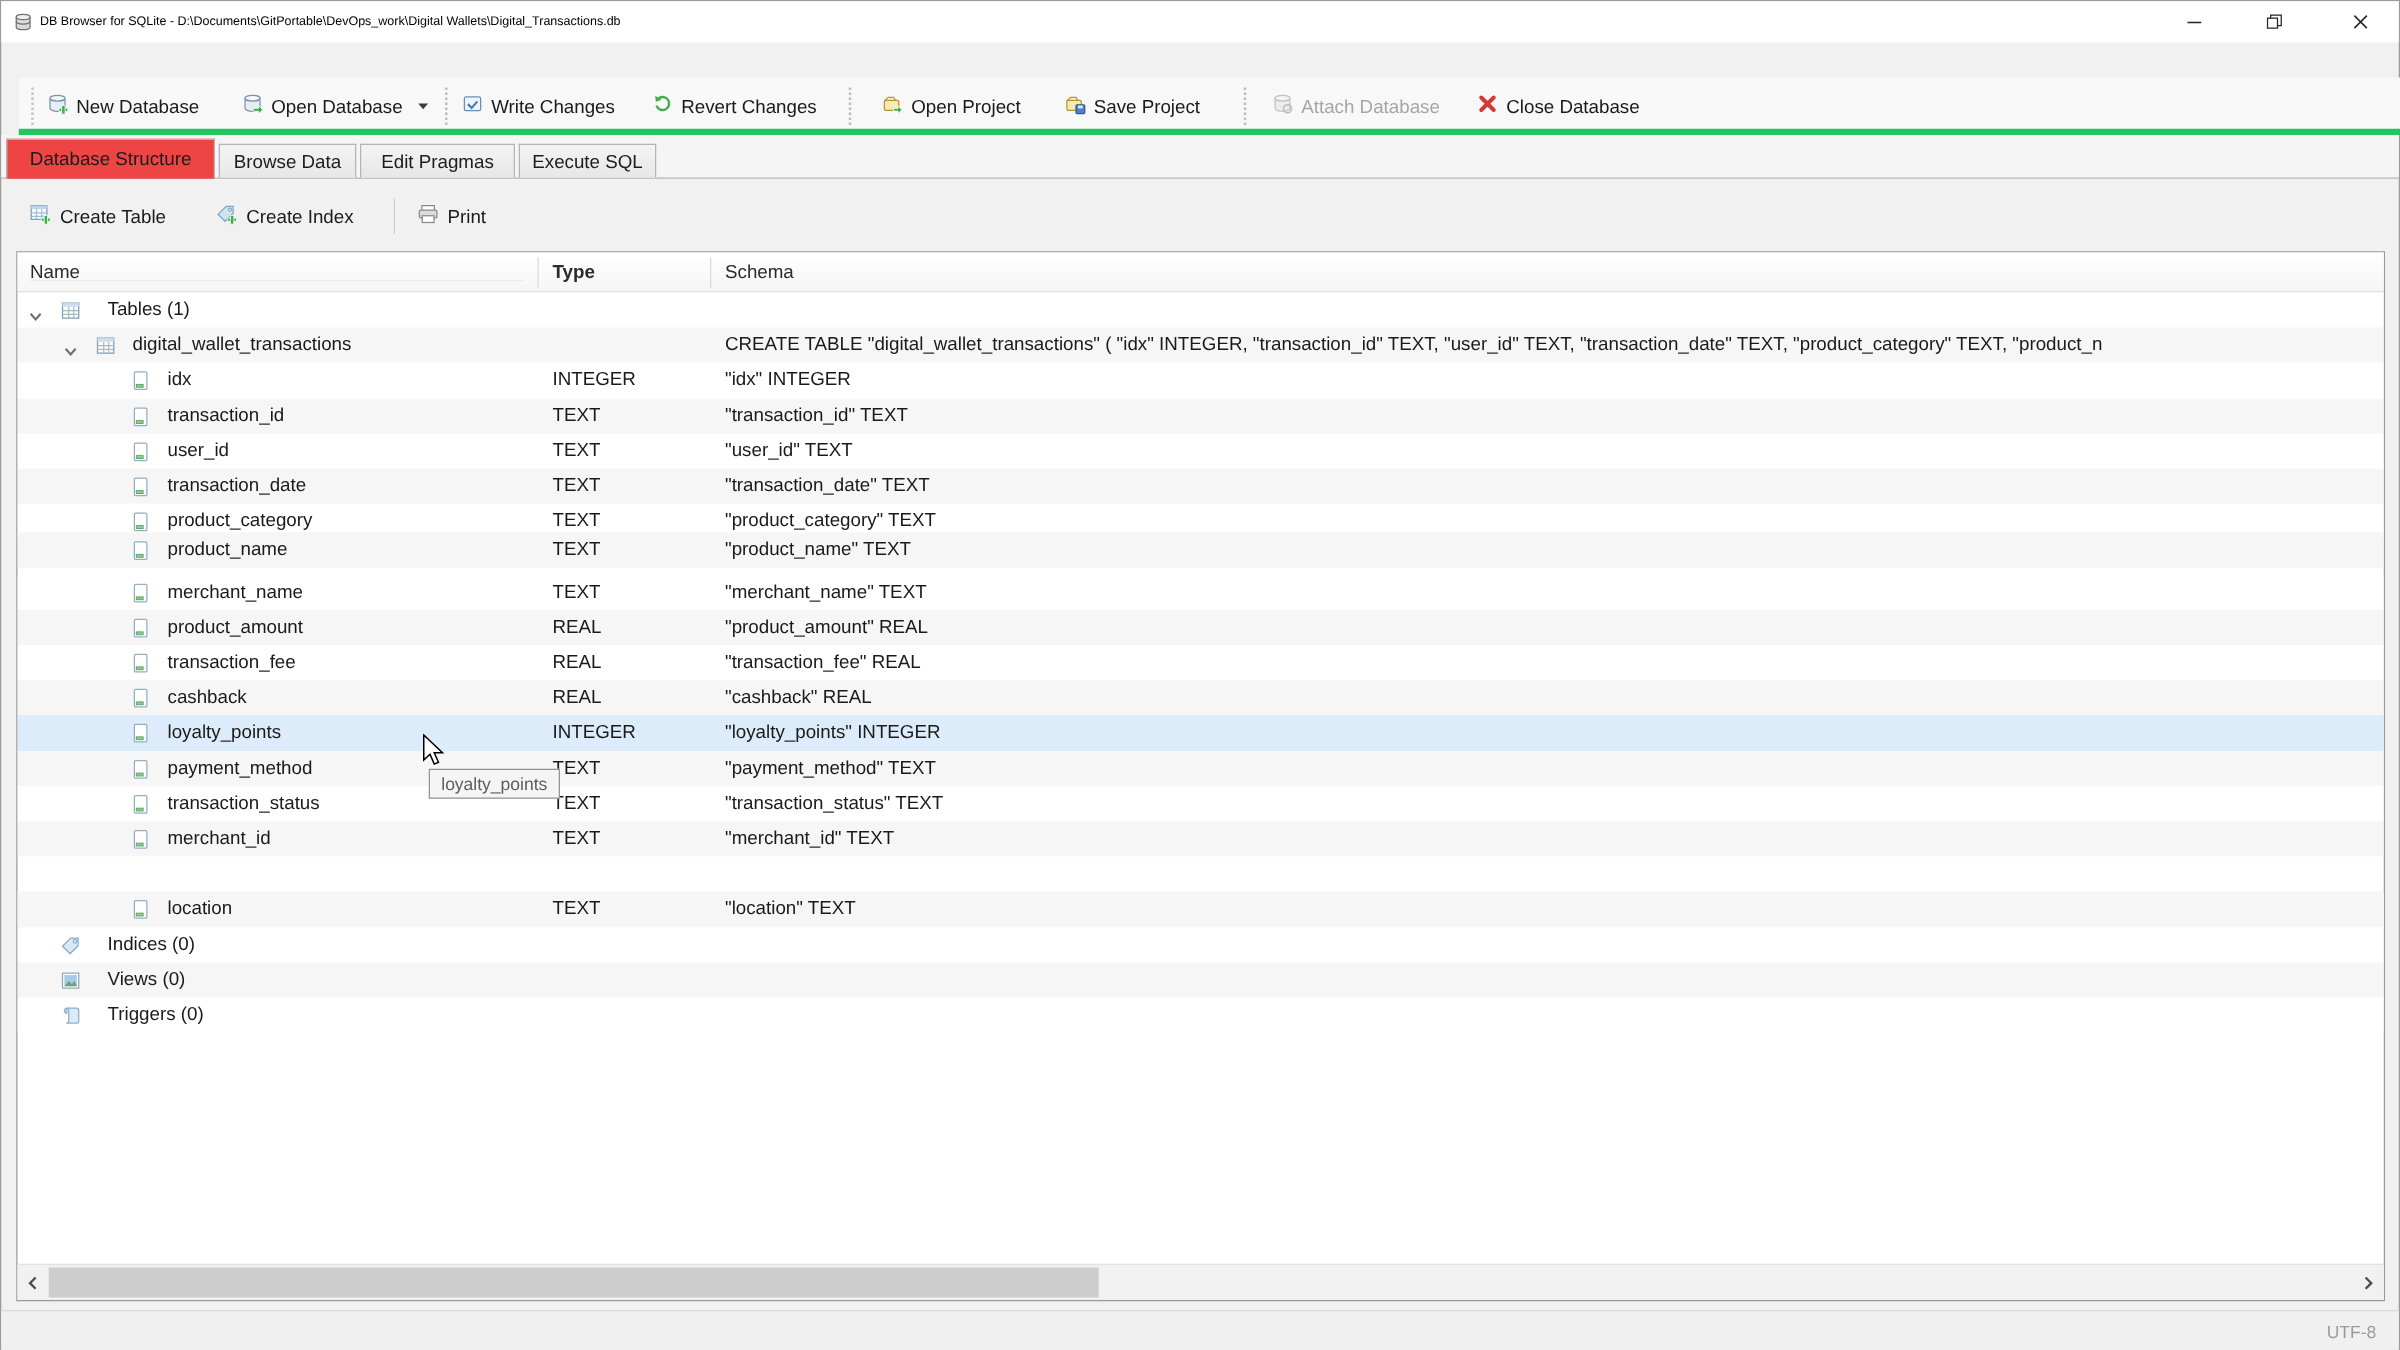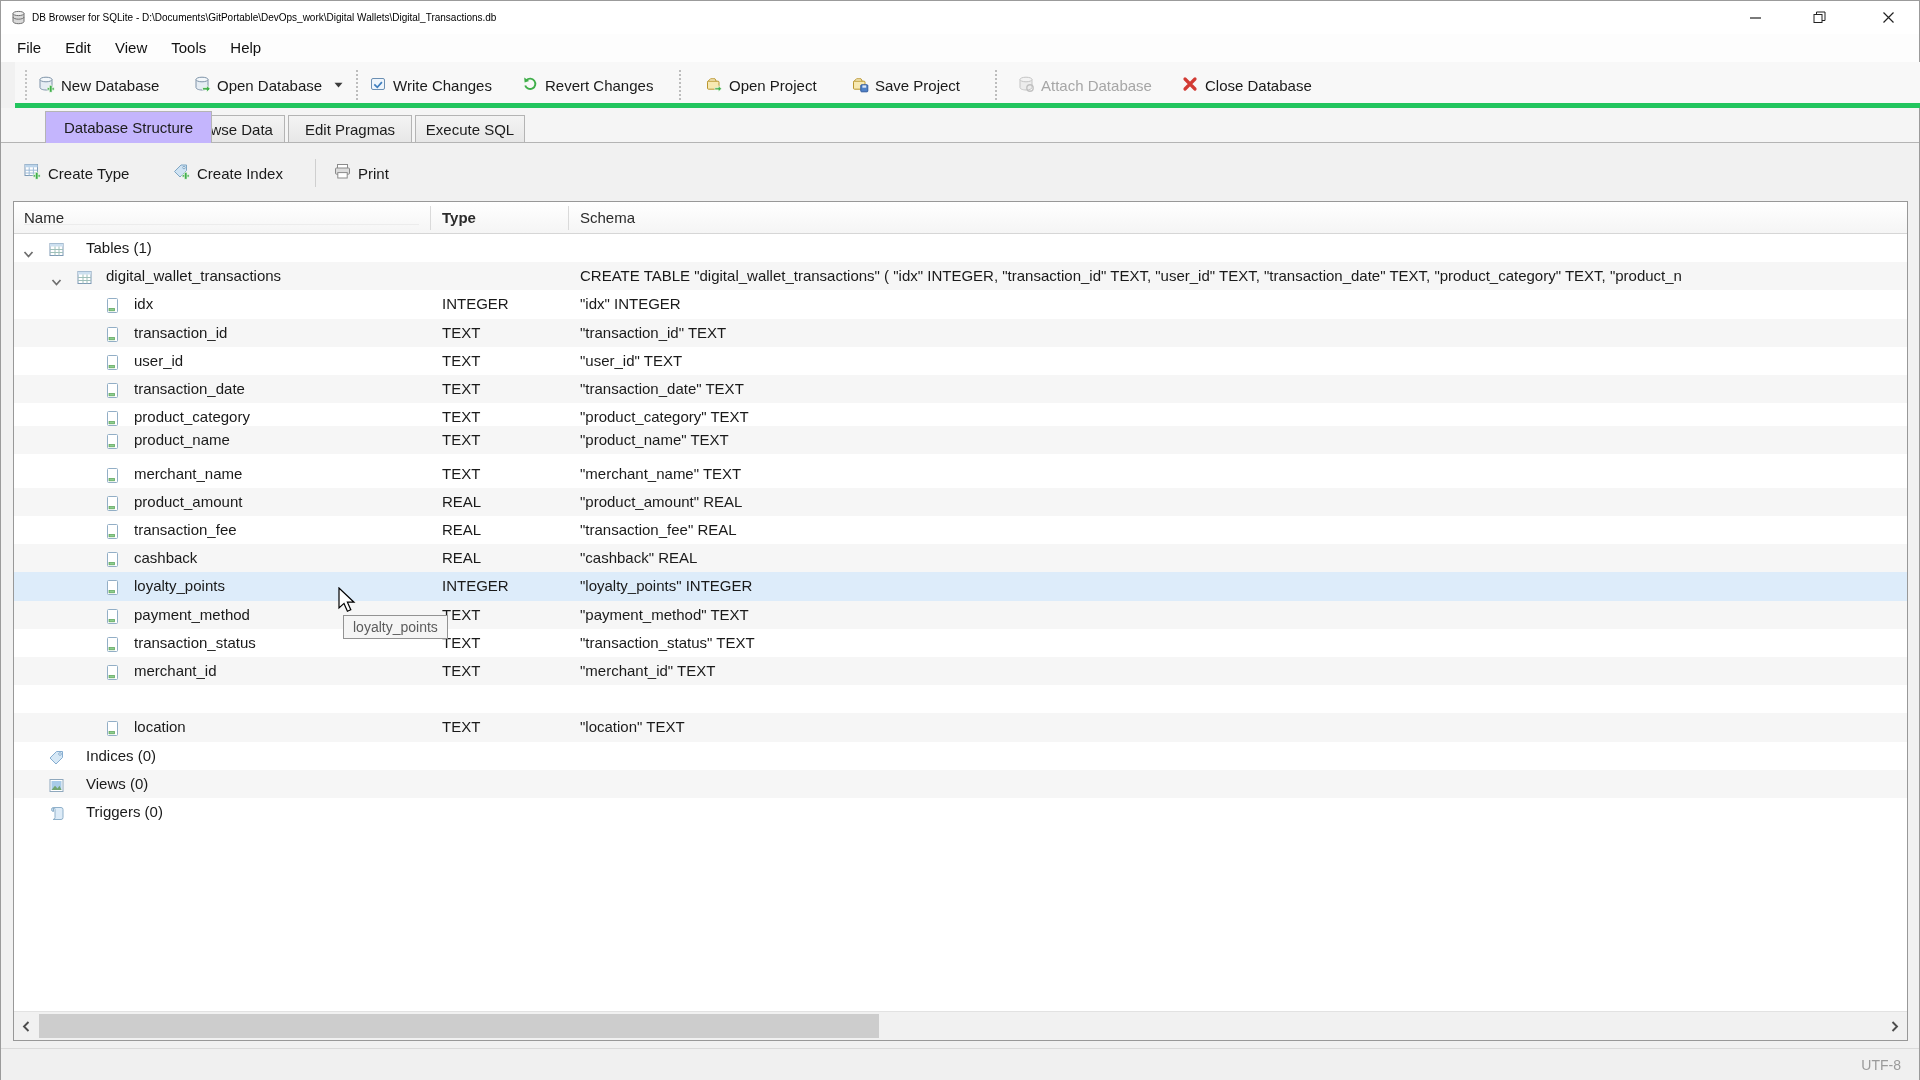--- a/index.html
+++ b/index.html
@@ -23,21 +23,21 @@
   .tbtn { position:absolute; top:5px; height:36px; display:flex; align-items:center; gap:6px; padding:0 8px; font-size:15px; color:#1a1a1a; white-space:nowrap; }
   .tbtn.disabled { color:#a6a6a6; }
   .tsep { position:absolute; top:8px; height:30px; width:0; border-left:2px dotted #bdbdbd; }
   .thandle { position:absolute; left:10px; top:8px; height:30px; width:0; border-left:2px dotted #c4c4c4; }
   .ddarrow { margin-left:6px; display:inline-flex; }
 
   
   .tabbar { position:absolute; left:0; top:107px; width:100%; height:35px; background:#f5f5f5; border-bottom:1px solid #b4b4b4; }
   .tab { position:absolute; bottom:0; font-size:15px; color:#1c1c1c; display:flex; align-items:center; justify-content:center;
          background:linear-gradient(#f4f4f4,#e7e7e7); border:1px solid #b4b4b4; border-bottom:none; }
-  .tab.active { bottom:-1px; height:32px; background:#c4b5fd; z-index:2;margin-left:40px; }
+  .tab.active { bottom:-1px; height:32px; background:#ef4444; z-index:2; }
   .tab.inactive { height:27px; }
 
   
   .structbar { position:absolute; left:0; top:150px; width:100%; height:44px; }
   .sbtn { position:absolute; top:4px; height:36px; display:flex; align-items:center; gap:6px; padding:0 8px; font-size:15px; color:#1a1a1a; white-space:nowrap; }
   .ssep { position:absolute; left:314px; top:8px; height:28px; width:0; border-left:1px solid #cfcfcf; }
 
   
   .panel { position:absolute; left:12px; top:200px; width:1895px; height:840px; background:#ffffff; border:1px solid #989898; }
   .thead { position:absolute; left:0; top:0; right:0; height:32px; background:linear-gradient(#ffffff,#f5f5f5); border-bottom:1px solid #d6d6d6; font-size:15px; color:#2b2b2b; }
@@ -95,27 +95,20 @@
           <path d="M3.5 3.5 V1 H12 V9.5 H9" fill="none" stroke="#222"></path>
         </svg>
     </div>
     <div class="winbtn close">
       <svg width="13" height="13">
           <path d="M1.5 1.5 L11.5 11.5 M11.5 1.5 L1.5 11.5" stroke="#222" stroke-width="1.2" fill="none"></path>
         </svg>
     </div>
   </div>
 
-  <div class="menubar">
-    <span class="menuitem">File</span>
-    <span class="menuitem">Edit</span>
-    <span class="menuitem">View</span>
-    <span class="menuitem">Tools</span>
-    <span class="menuitem">Help</span>
-  </div>
 
   <div class="toolbar">
     <span class="thandle"></span>
     <div class="tbtn" style="left:14px">
       <span><svg width="18" height="18" viewBox="0 0 18 18">
             <path d="M3 4.5 v8 c0 1.4 2.7 2.5 6 2.5 s6-1.1 6-2.5 v-8" fill="#e6edf4" stroke="#7e93a8"></path>
             <ellipse cx="9" cy="4.5" rx="6" ry="2.3" fill="#f4f8fb" stroke="#7e93a8"></ellipse>
             <rect x="10.2" y="12.4" width="7" height="2.8" rx="0.4" fill="#3fae49" stroke="#fff" stroke-width="0.7"></rect>
             <rect x="12.3" y="10.3" width="2.8" height="7" rx="0.4" fill="#3fae49" stroke="#fff" stroke-width="0.7"></rect>
           </svg></span>
@@ -201,21 +194,21 @@
 
   <div class="structbar">
     <div class="sbtn" style="left:14px">
       <span><svg width="19" height="19" viewBox="0 0 19 19">
             <rect x="2" y="2.5" width="12.5" height="11" fill="#fff" stroke="#7e9ab5"></rect>
             <rect x="2" y="2.5" width="12.5" height="2.8" fill="#bcd4ea"></rect>
             <path d="M2 8.2 h12.5 M2 11 h12.5 M6.2 5.3 v8.2 M10.4 5.3 v8.2" stroke="#9ebcd8" fill="none"></path>
             <rect x="10.2" y="12.4" width="7" height="2.8" rx="0.4" fill="#3fae49" stroke="#fff" stroke-width="0.7"></rect>
             <rect x="12.3" y="10.3" width="2.8" height="7" rx="0.4" fill="#3fae49" stroke="#fff" stroke-width="0.7"></rect>
           </svg></span>
-      <span>Create Type</span>
+      <span>Create Table</span>
     </div>
     <div class="sbtn" style="left:163px">
       <span><svg width="19" height="19" viewBox="0 0 19 19">
             <path d="M2.5 9.5 L9 3 h5.5 v5.5 L8 15 z" fill="#cfe3f3" stroke="#7fa6c4"></path>
             <circle cx="12" cy="5.6" r="1.2" fill="#fff" stroke="#7fa6c4"></circle>
             <rect x="10.2" y="12.4" width="7" height="2.8" rx="0.4" fill="#3fae49" stroke="#fff" stroke-width="0.7"></rect>
             <rect x="12.3" y="10.3" width="2.8" height="7" rx="0.4" fill="#3fae49" stroke="#fff" stroke-width="0.7"></rect>
           </svg></span>
       <span>Create Index</span>
     </div>

